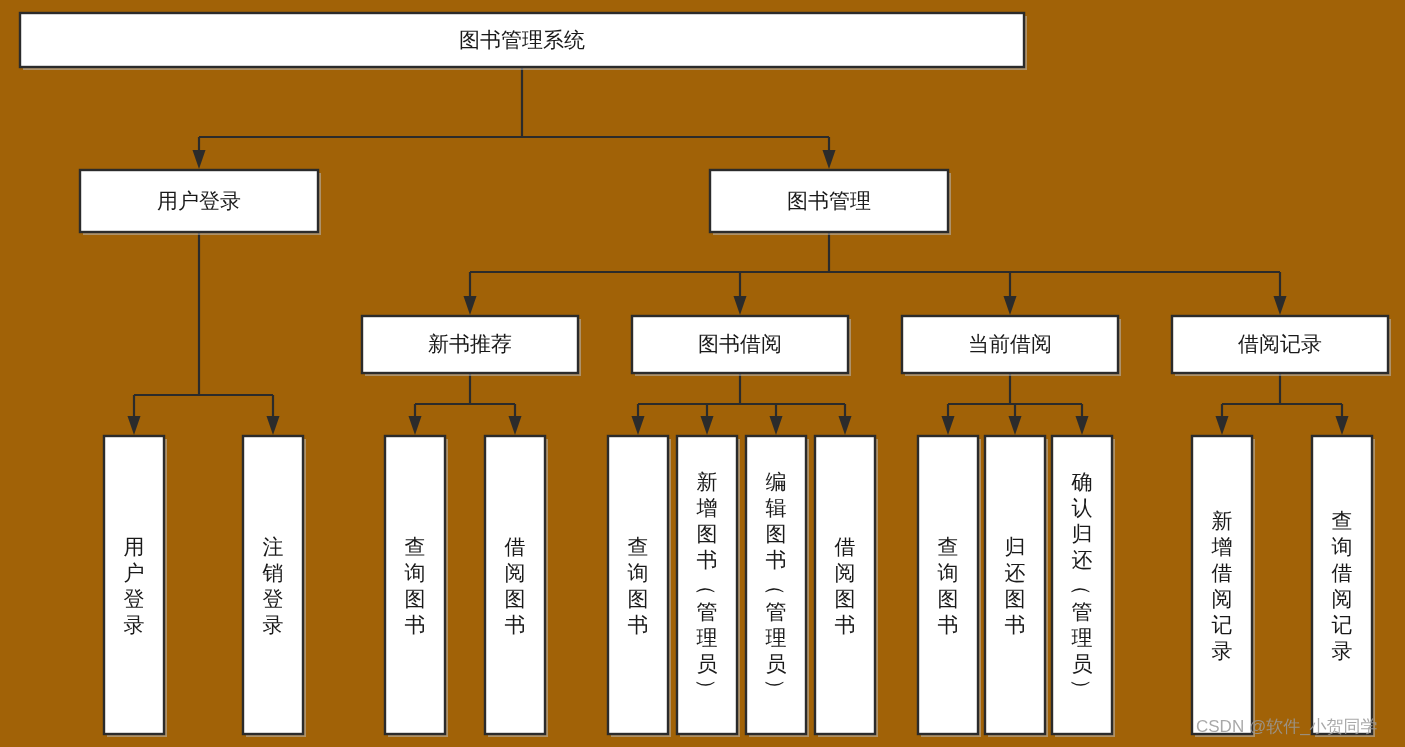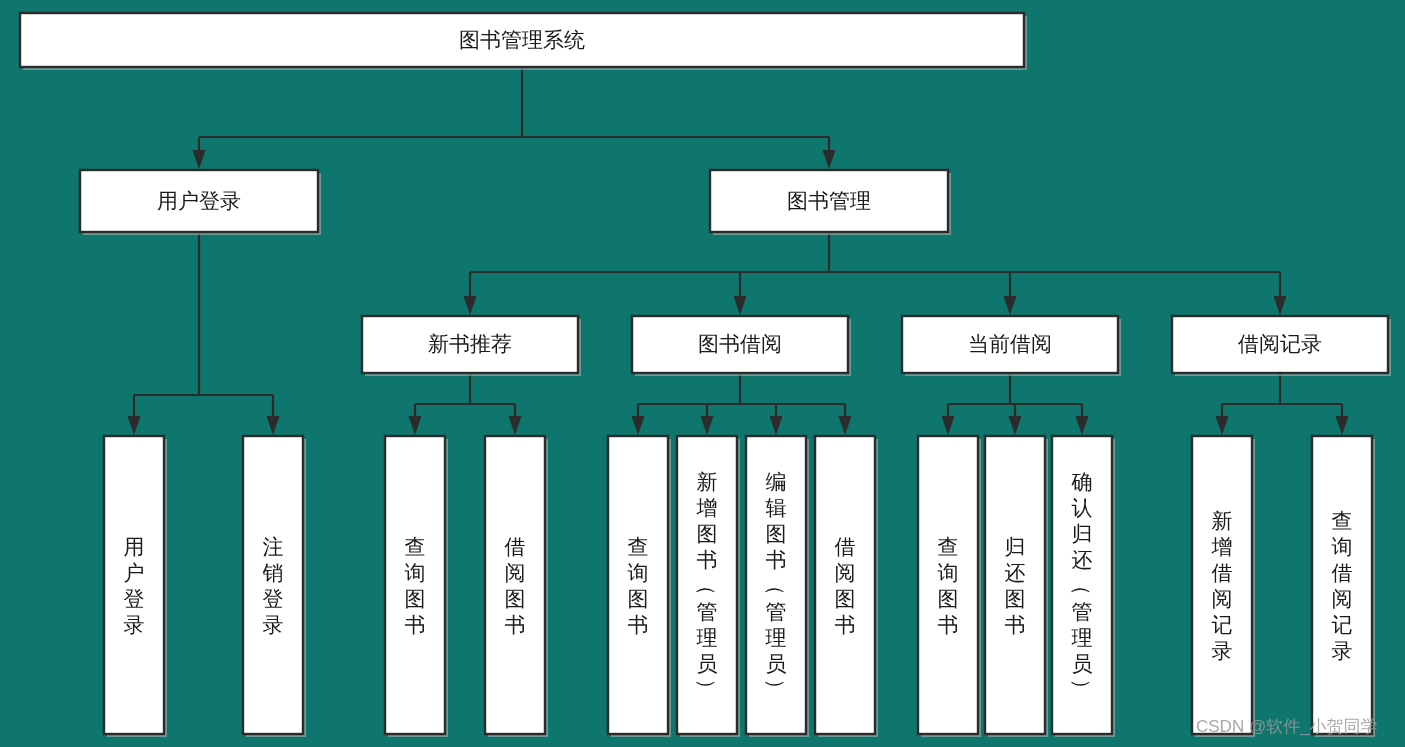--- a/index.html
+++ b/index.html
@@ -10,21 +10,21 @@
   body {
     width: 1405px;
     height: 747px;
     font-family: "Liberation Sans", "DejaVu Sans", sans-serif;
     overflow: hidden;
   }
   #diagram-root {
     position: relative;
     width: 1405px;
     height: 747px;
-    background: #0f766e;
+    background: #a16207;
   }
   svg#diagram-canvas {
     position: absolute;
     left: 0;
     top: 0;
     width: 1405px;
     height: 747px;
     display: block;
   }
   .node-box {

